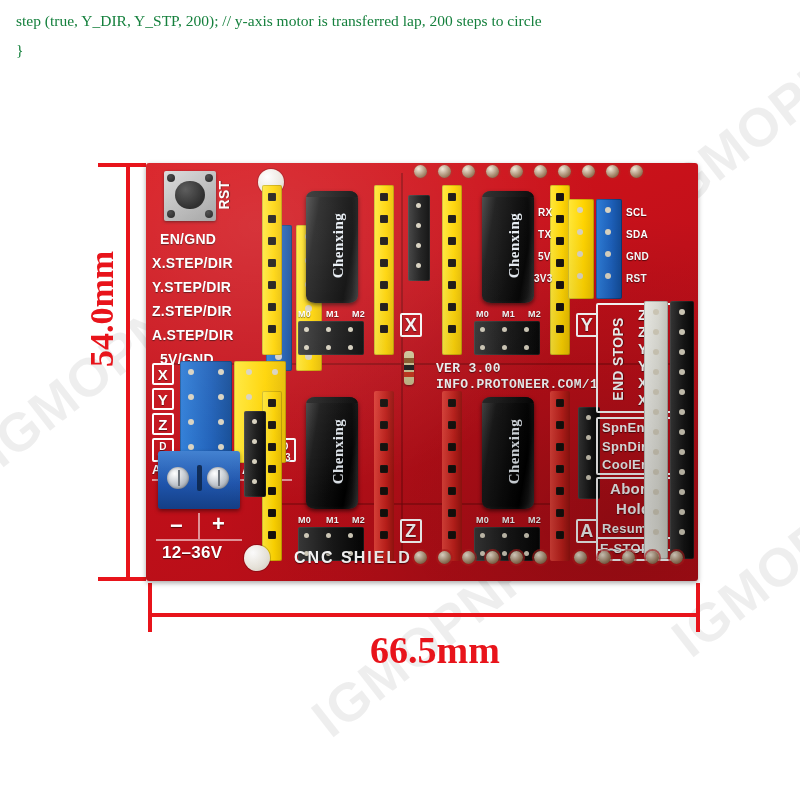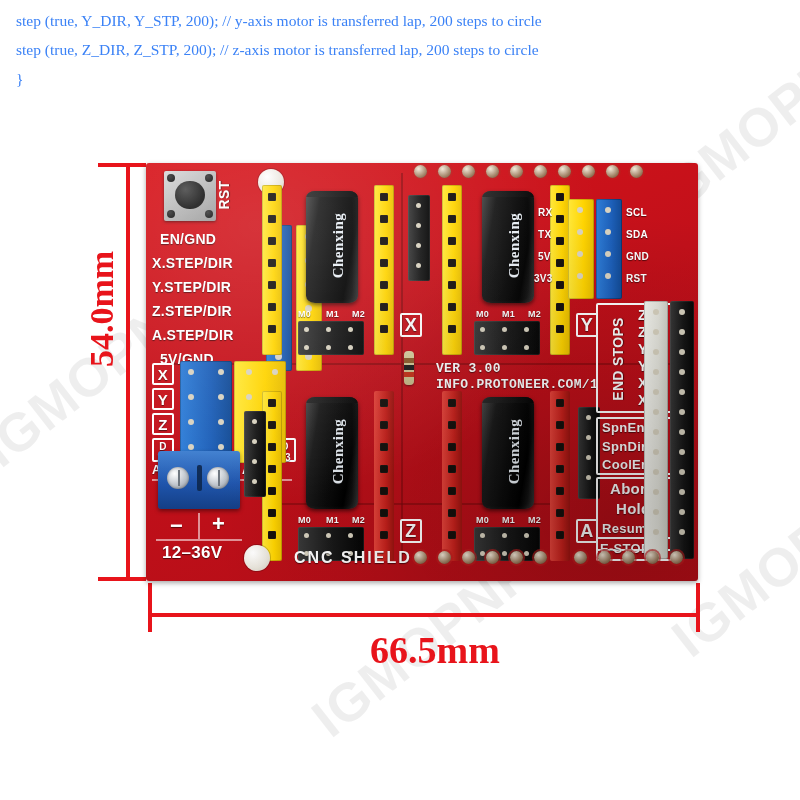--- a/index.html
+++ b/index.html
@@ -9,21 +9,21 @@
     background: #ffffff;
     font-family: "Liberation Sans", sans-serif;
     overflow: hidden;
   }
   #page { position: relative; width: 800px; height: 800px; background:#fff; }
 
   
   .code-block {
     position: absolute; left: 16px; top: 6px; width: 770px;
     font-family: "Liberation Serif", serif;
-    color: #3b82f6;
+    color: #15803d;
     font-size: 15.5px;
     line-height: 29px;
   }
   .code-line { white-space: nowrap; }
 
   
   .wm {
     position: absolute;
     font-family: "Liberation Sans", sans-serif;
     font-weight: 700;
@@ -195,21 +195,20 @@
 <div id="page">
 
   <div class="wm" style="left:-30px; top:430px; transform:rotate(-38deg);">IGMOPNPQ</div>
   <div class="wm" style="left:300px; top:700px; transform:rotate(-38deg);">IGMOPNPQ</div>
   <div class="wm" style="left:640px; top:180px; transform:rotate(-38deg);">IGMOPNPQ</div>
   <div class="wm" style="left:660px; top:620px; transform:rotate(-38deg);">IGMOPNPQ</div>
   <div class="wm" style="left:430px; top:-40px; transform:rotate(-38deg);">IGMOPNPQ</div>
 
   <div class="code-block">
     <div class="code-line">step (true, Y_DIR, Y_STP, 200); // y-axis motor is transferred lap, 200 steps to circle</div>
-    <div class="code-line">step (true, Z_DIR, Z_STP, 200); // z-axis motor is transferred lap, 200 steps to circle</div>
     <div class="code-line">}</div>
   </div>
 
   <div class="dim dim-v-line" style="left:126px; top:163px; height:418px;"></div>
   <div class="dim dim-cap-h" style="left:112px; top:163px; width:34px;"></div>
   <div class="dim dim-cap-h" style="left:112px; top:577px; width:34px;"></div>
   <div class="dim dim-h-line" style="left:98px; top:163px; width:18px;"></div>
   <div class="dim dim-h-line" style="left:98px; top:577px; width:18px;"></div>
   <div class="dim-label" id="dim-label-height">54.0mm</div>
 

